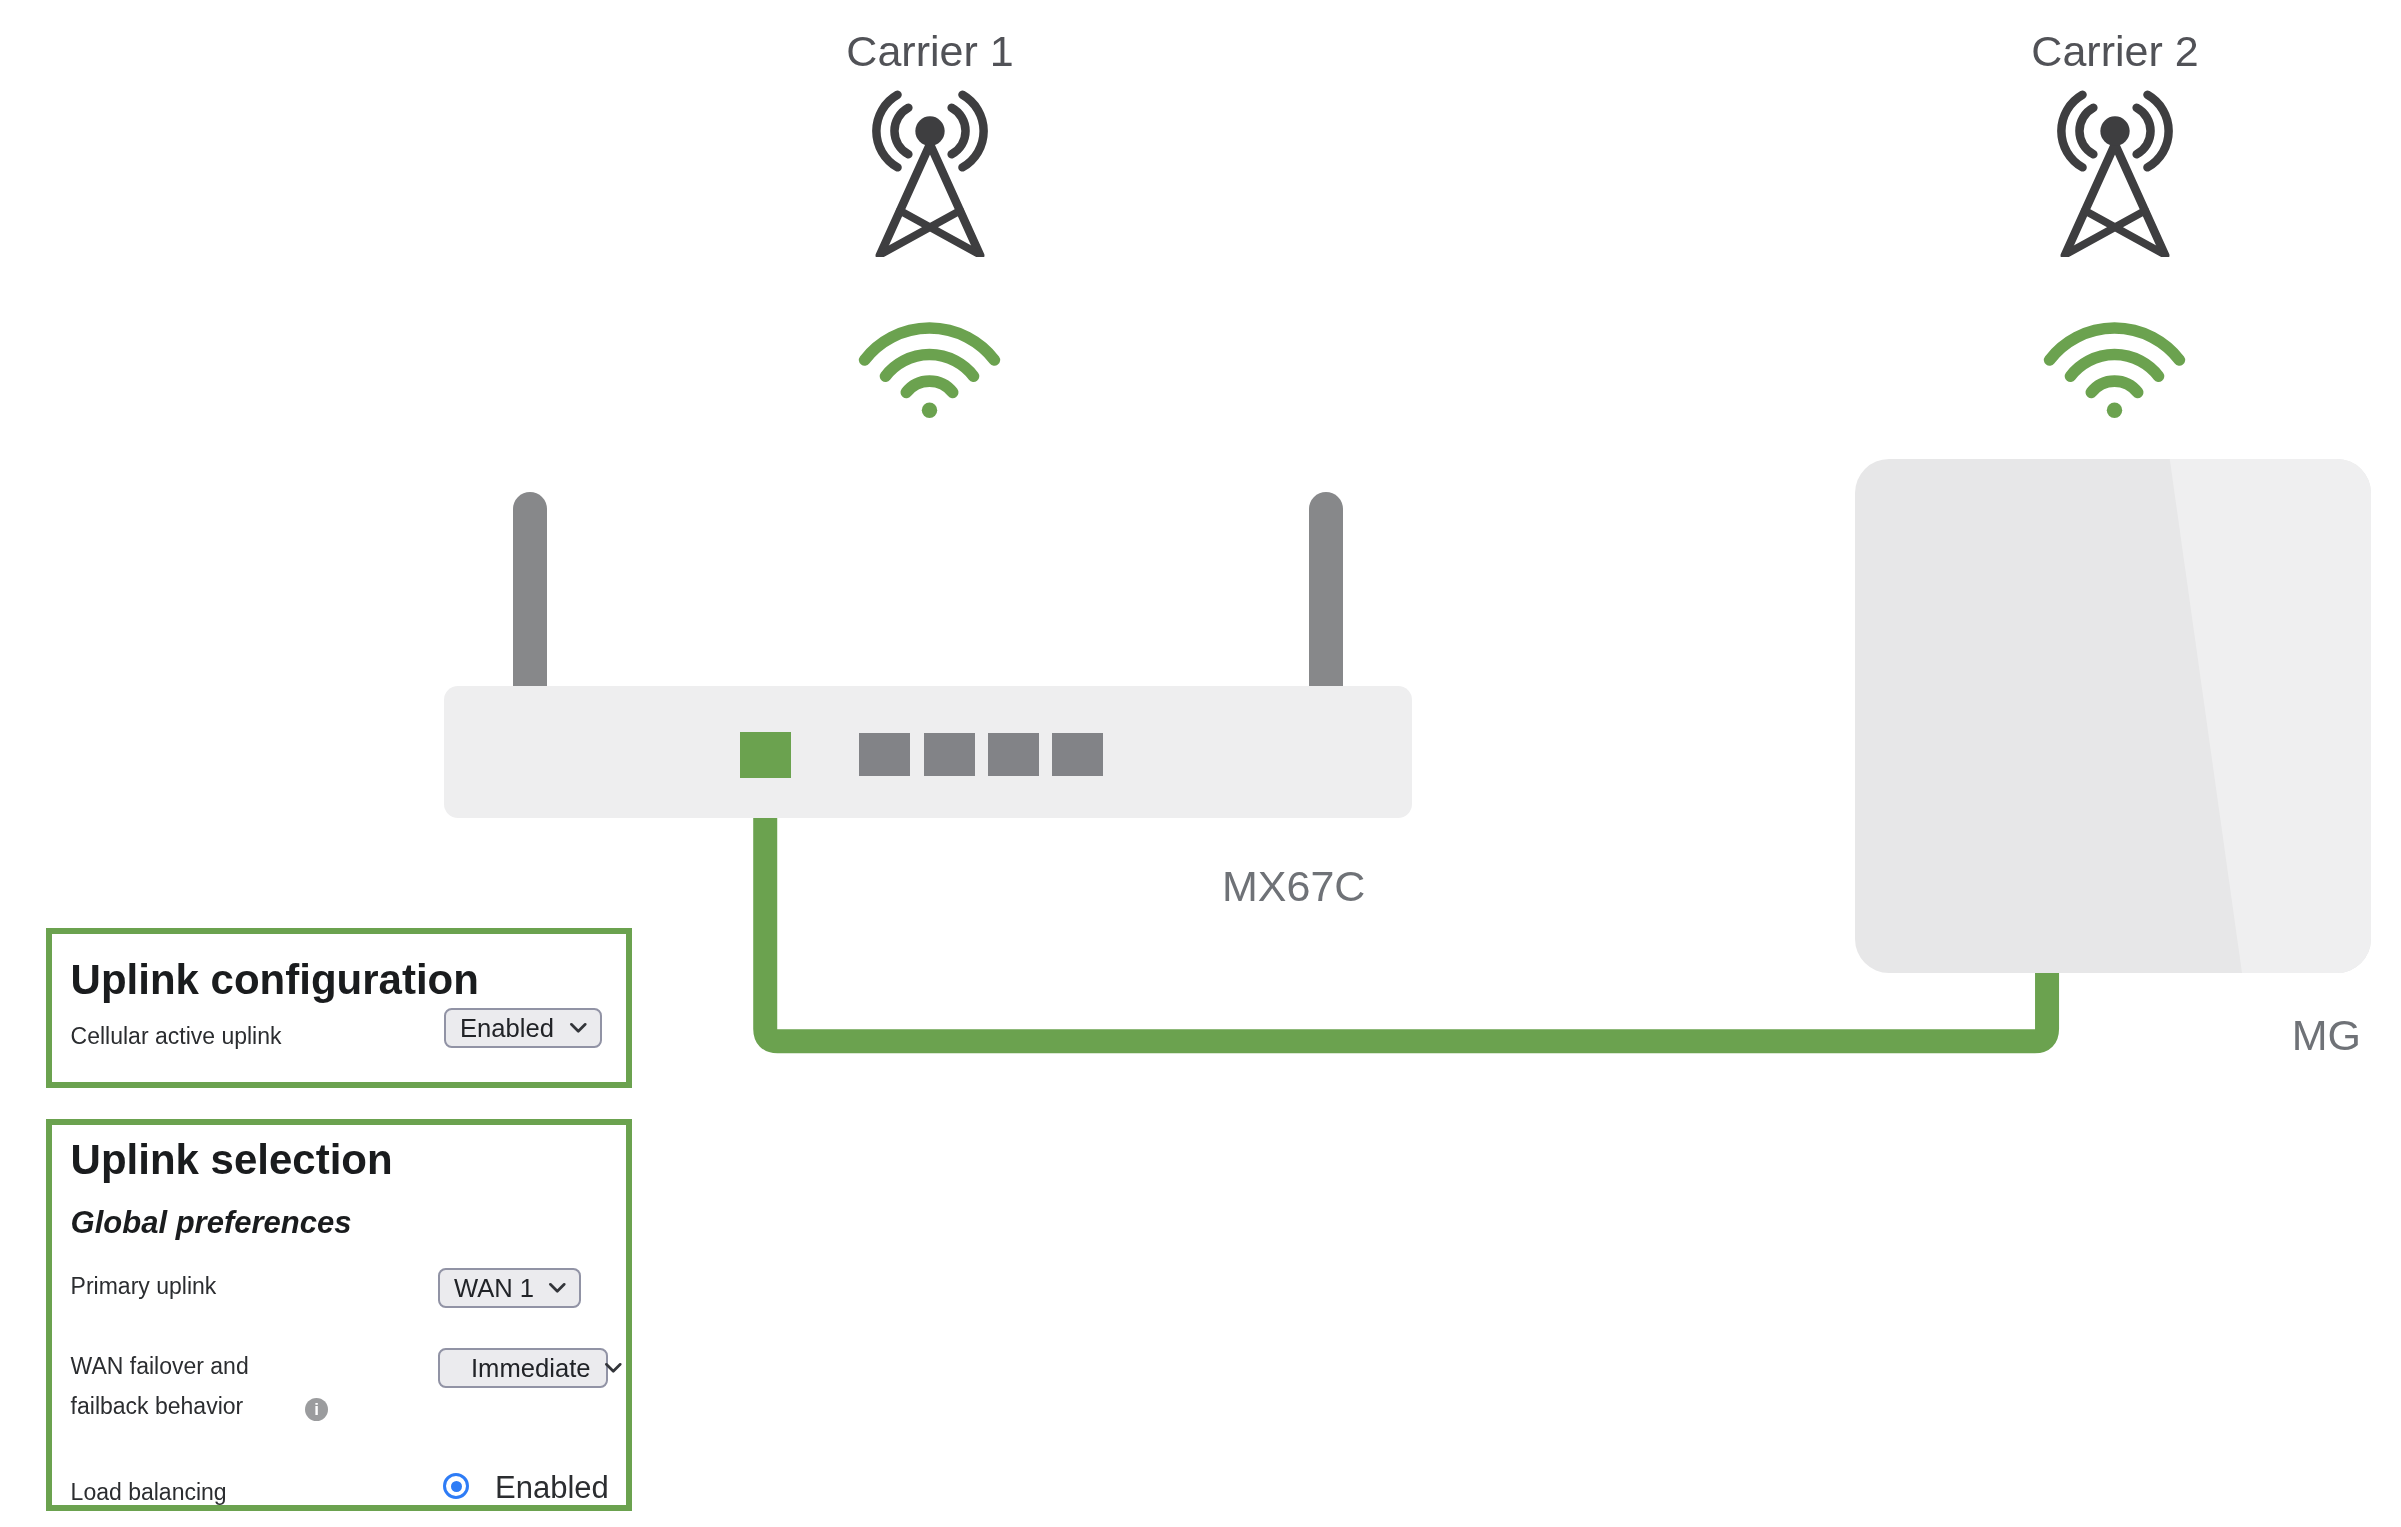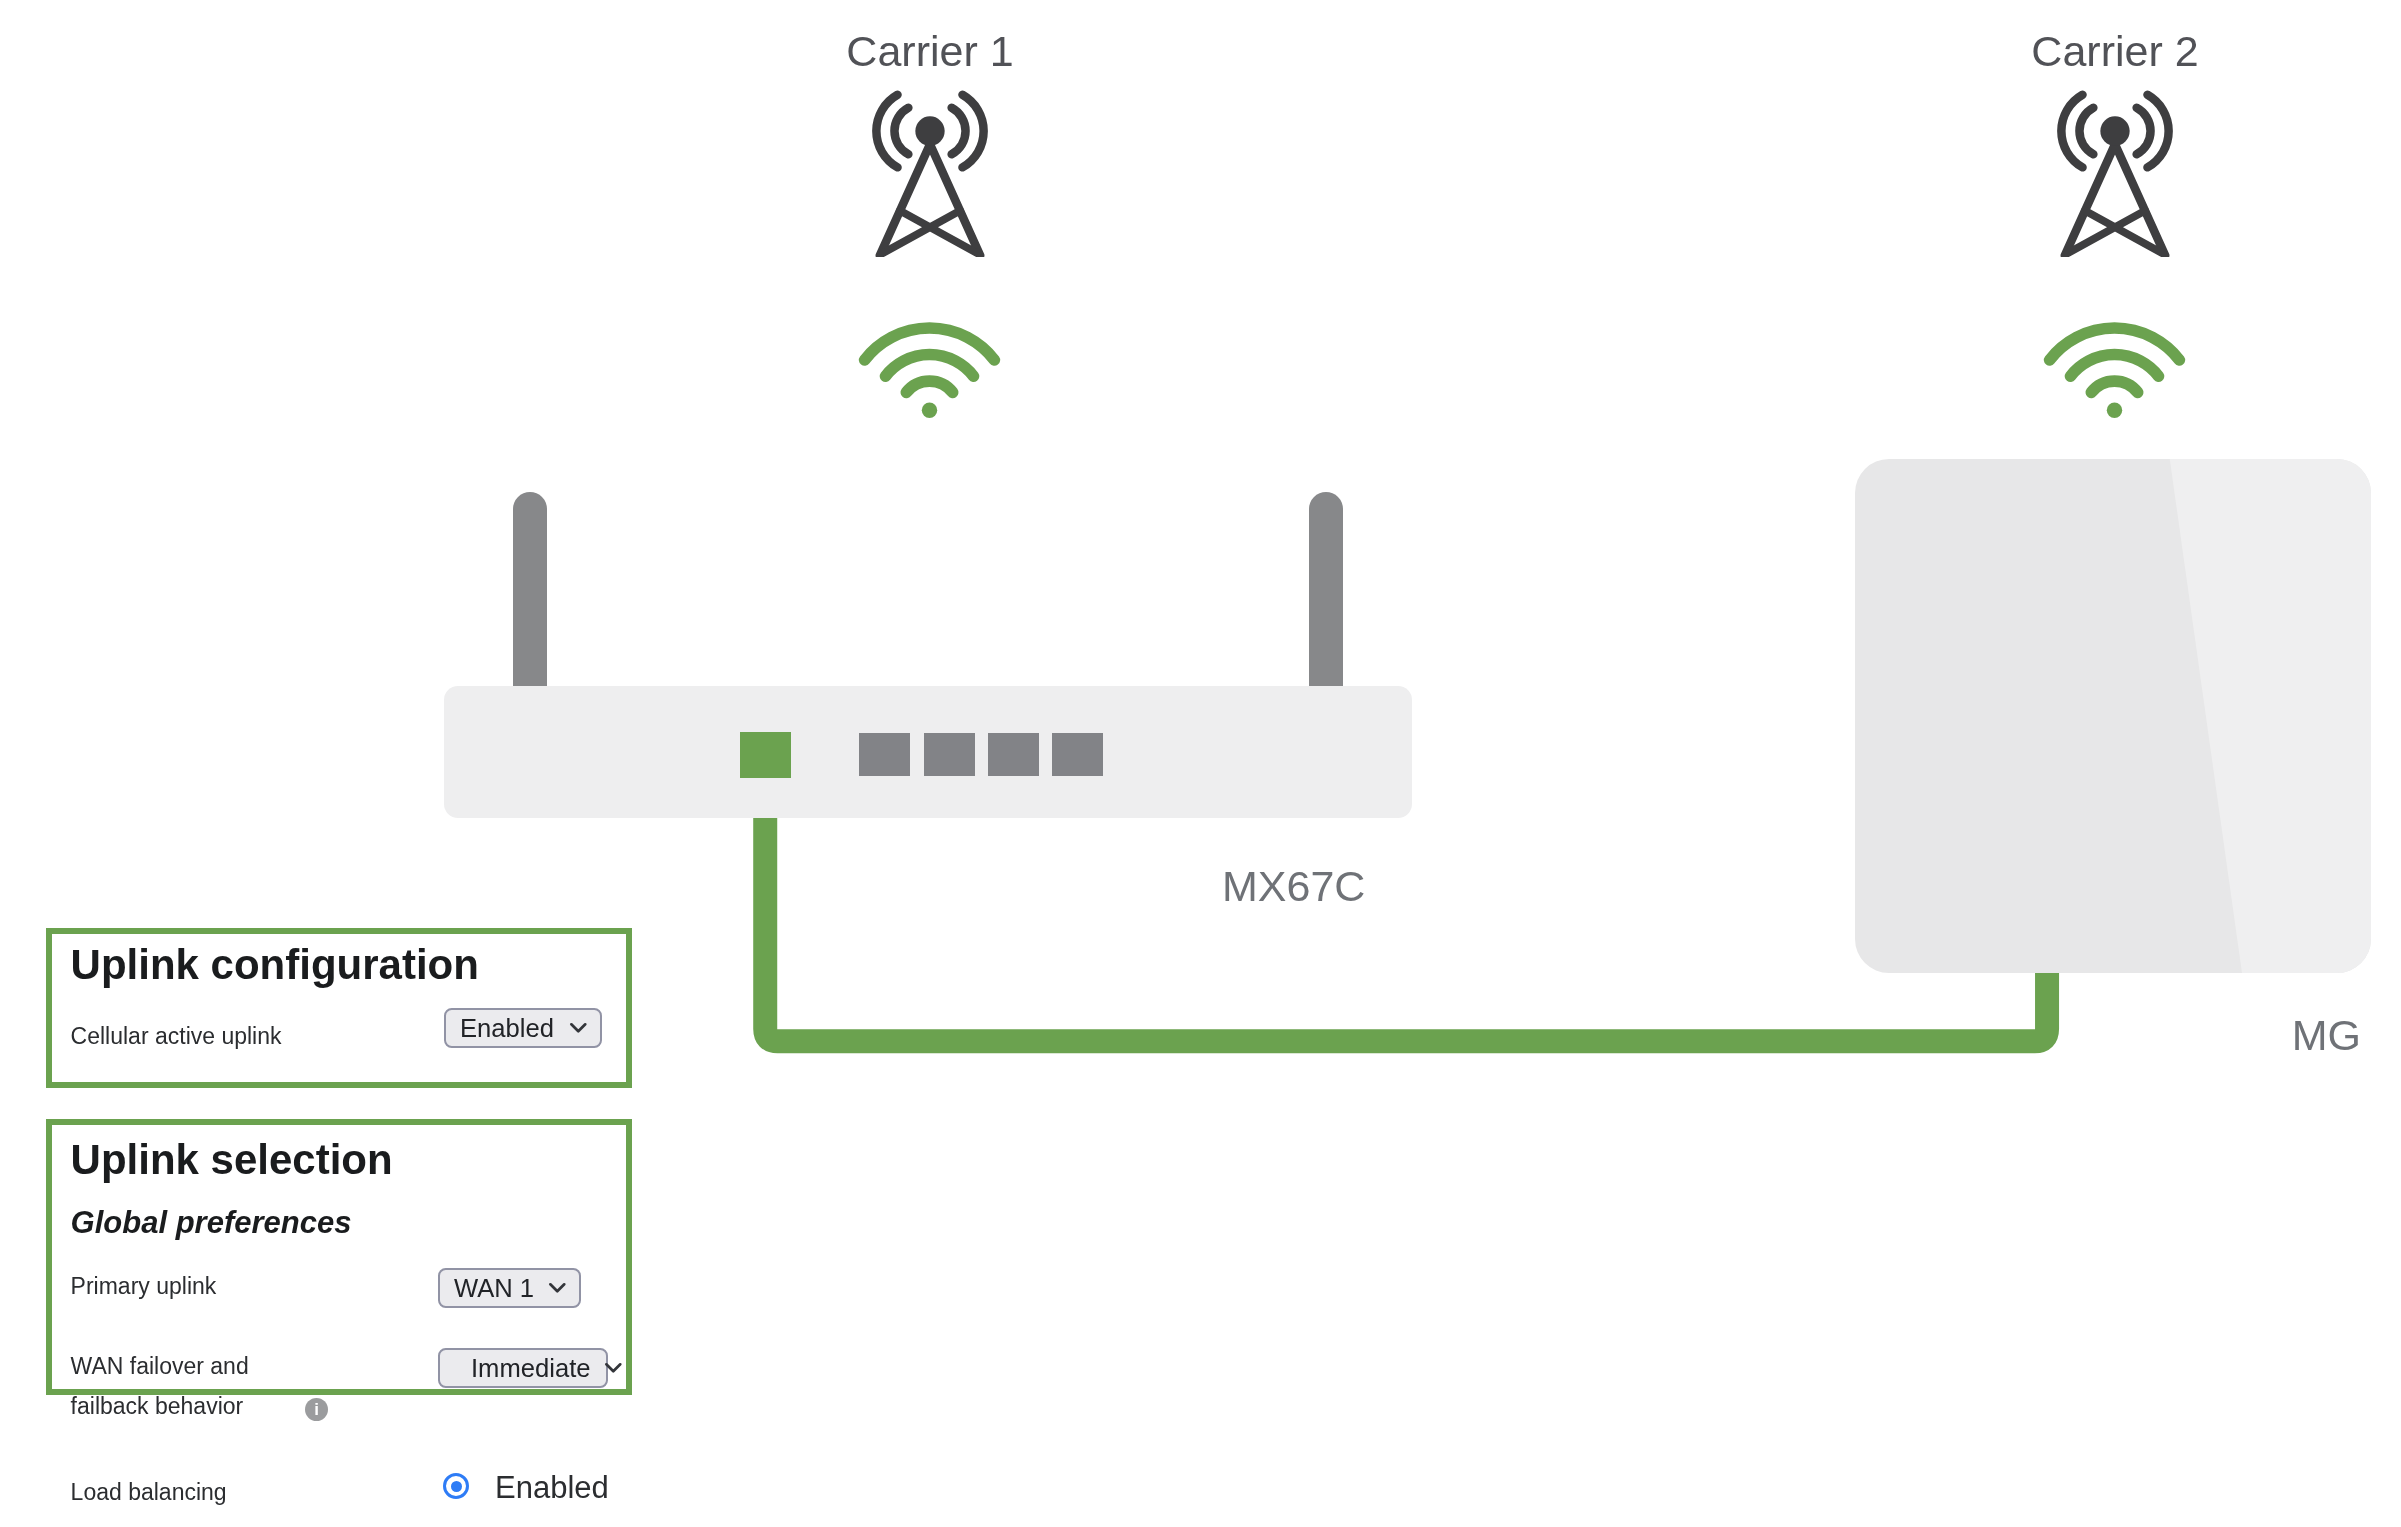--- a/index.html
+++ b/index.html
@@ -45,21 +45,21 @@
   .mg-label{left:2246px;top:1010px;width:115px;text-align:right;}
 
   
   .mg-body{left:1855px;top:459px;width:516px;height:514px;background:#E7E7E8;border-radius:34px;overflow:hidden;}
   .mg-gloss{position:absolute;left:0;top:0;width:100%;height:100%;
     background:#EFEFF0;clip-path:polygon(61% 0,100% 0,100% 100%,75% 100%);}
 
   
   .panel{background:#ffffff;border:6.2px solid #6BA24F;box-sizing:border-box;}
   .panel-config{left:46px;top:928px;width:586px;height:160px;}
-  .panel-select{left:46px;top:1119px;width:586px;height:276px;}
+  .panel-select{left:46px;top:1119px;width:586px;height:392px;}
   .panel-title{position:absolute;left:18.6px;font-weight:700;font-size:42px;line-height:48px;color:#1A1C1E;white-space:nowrap;}
   .section-heading{position:absolute;left:18.6px;font-weight:700;font-size:31px;line-height:37px;color:#1A1C1E;white-space:nowrap;font-style:italic;}
   .field-label{position:absolute;left:18.6px;font-size:23px;line-height:37px;color:#2B2D30;white-space:nowrap;}
 
   
   .select-control{
     position:absolute;display:flex;align-items:center;box-sizing:border-box;
     height:40px;background:#EBEBEE;border:2.3px solid #9193A5;border-radius:7.7px;
     padding:0 12.4px 0 14px;cursor:pointer;
   }
@@ -144,21 +144,21 @@
     <div class="port lan p4"></div>
   </div>
   <div class="abs device-label mx-label">MX67C</div>
 
   <div class="abs mg-body">
     <div class="mg-gloss"></div>
   </div>
   <div class="abs device-label mg-label">MG</div>
 
   <div class="abs panel panel-config">
-    <div class="panel-title" style="top:7px;">Uplink configuration</div>
+    <div class="panel-title" style="top:22px;">Uplink configuration</div>
     <div class="field-label" style="top:84px;">Cellular active uplink</div>
     <div class="select-control" style="left:392px;top:74px;width:158px;">
       <span class="select-value">Enabled</span>
       <svg class="chevron" width="18.6" height="11.6" viewBox="0 0 24 15">
         <polyline points="3,3 12,12 21,3" fill="none" stroke="#33353A" stroke-width="3.5" stroke-linecap="round" stroke-linejoin="round"></polyline>
       </svg>
     </div>
   </div>
 
   <div class="abs panel panel-select">

